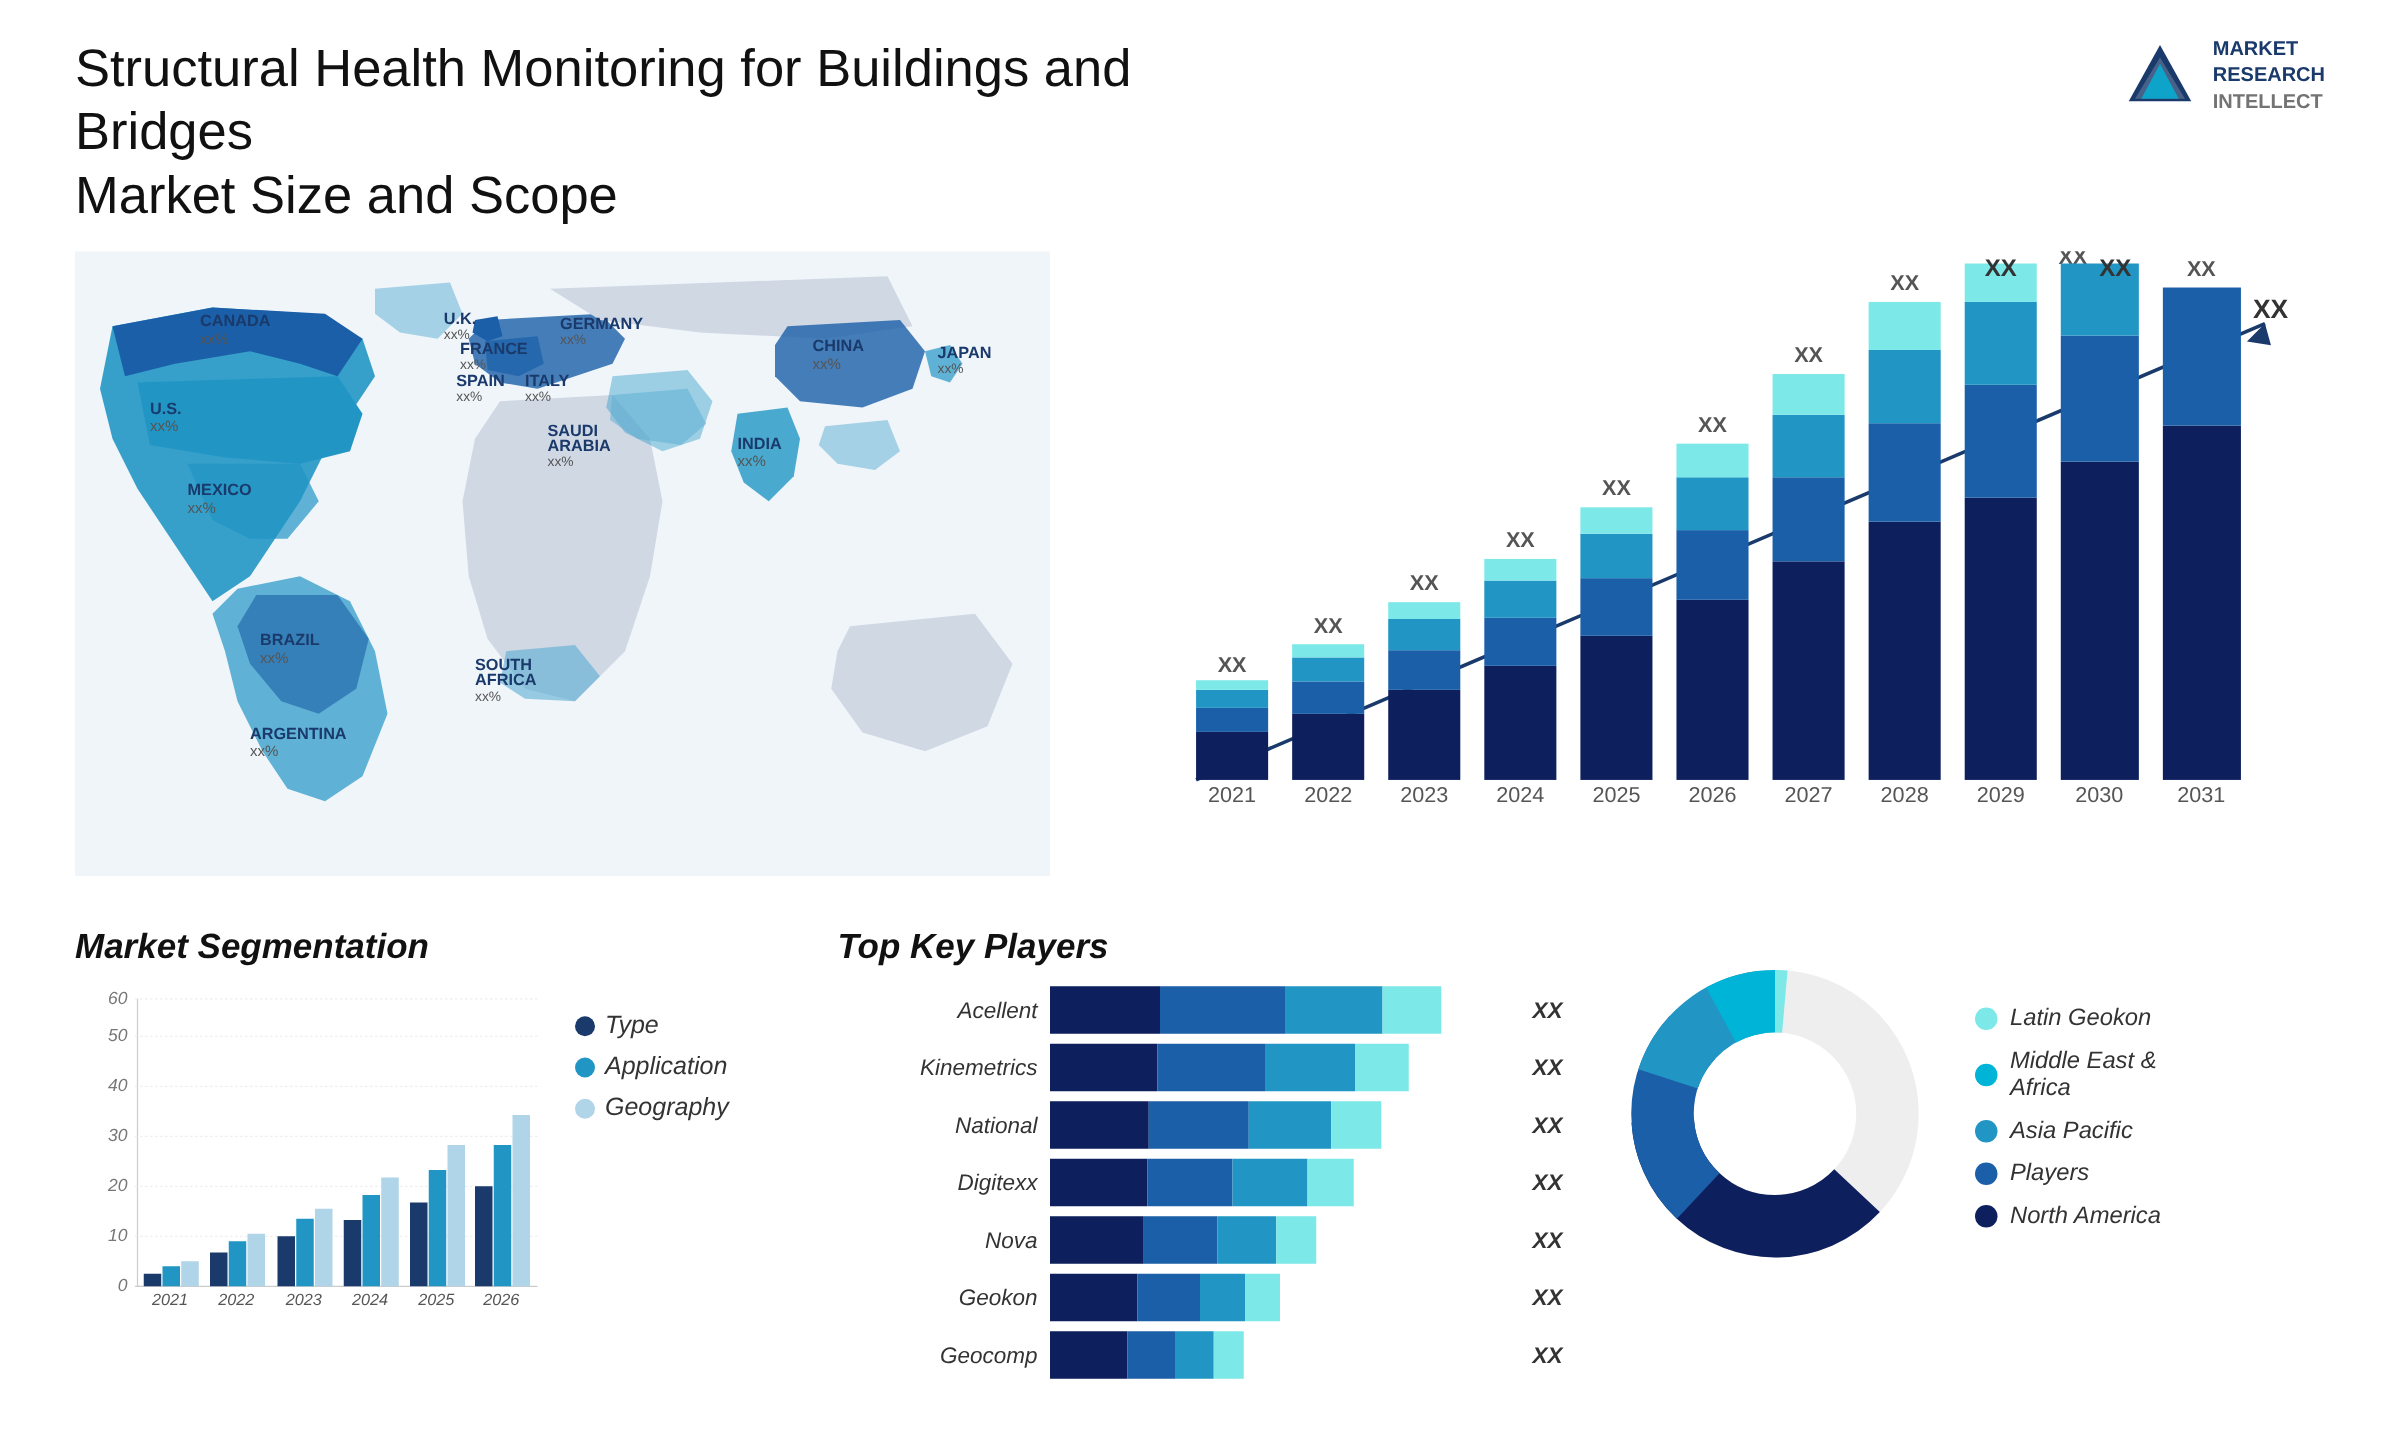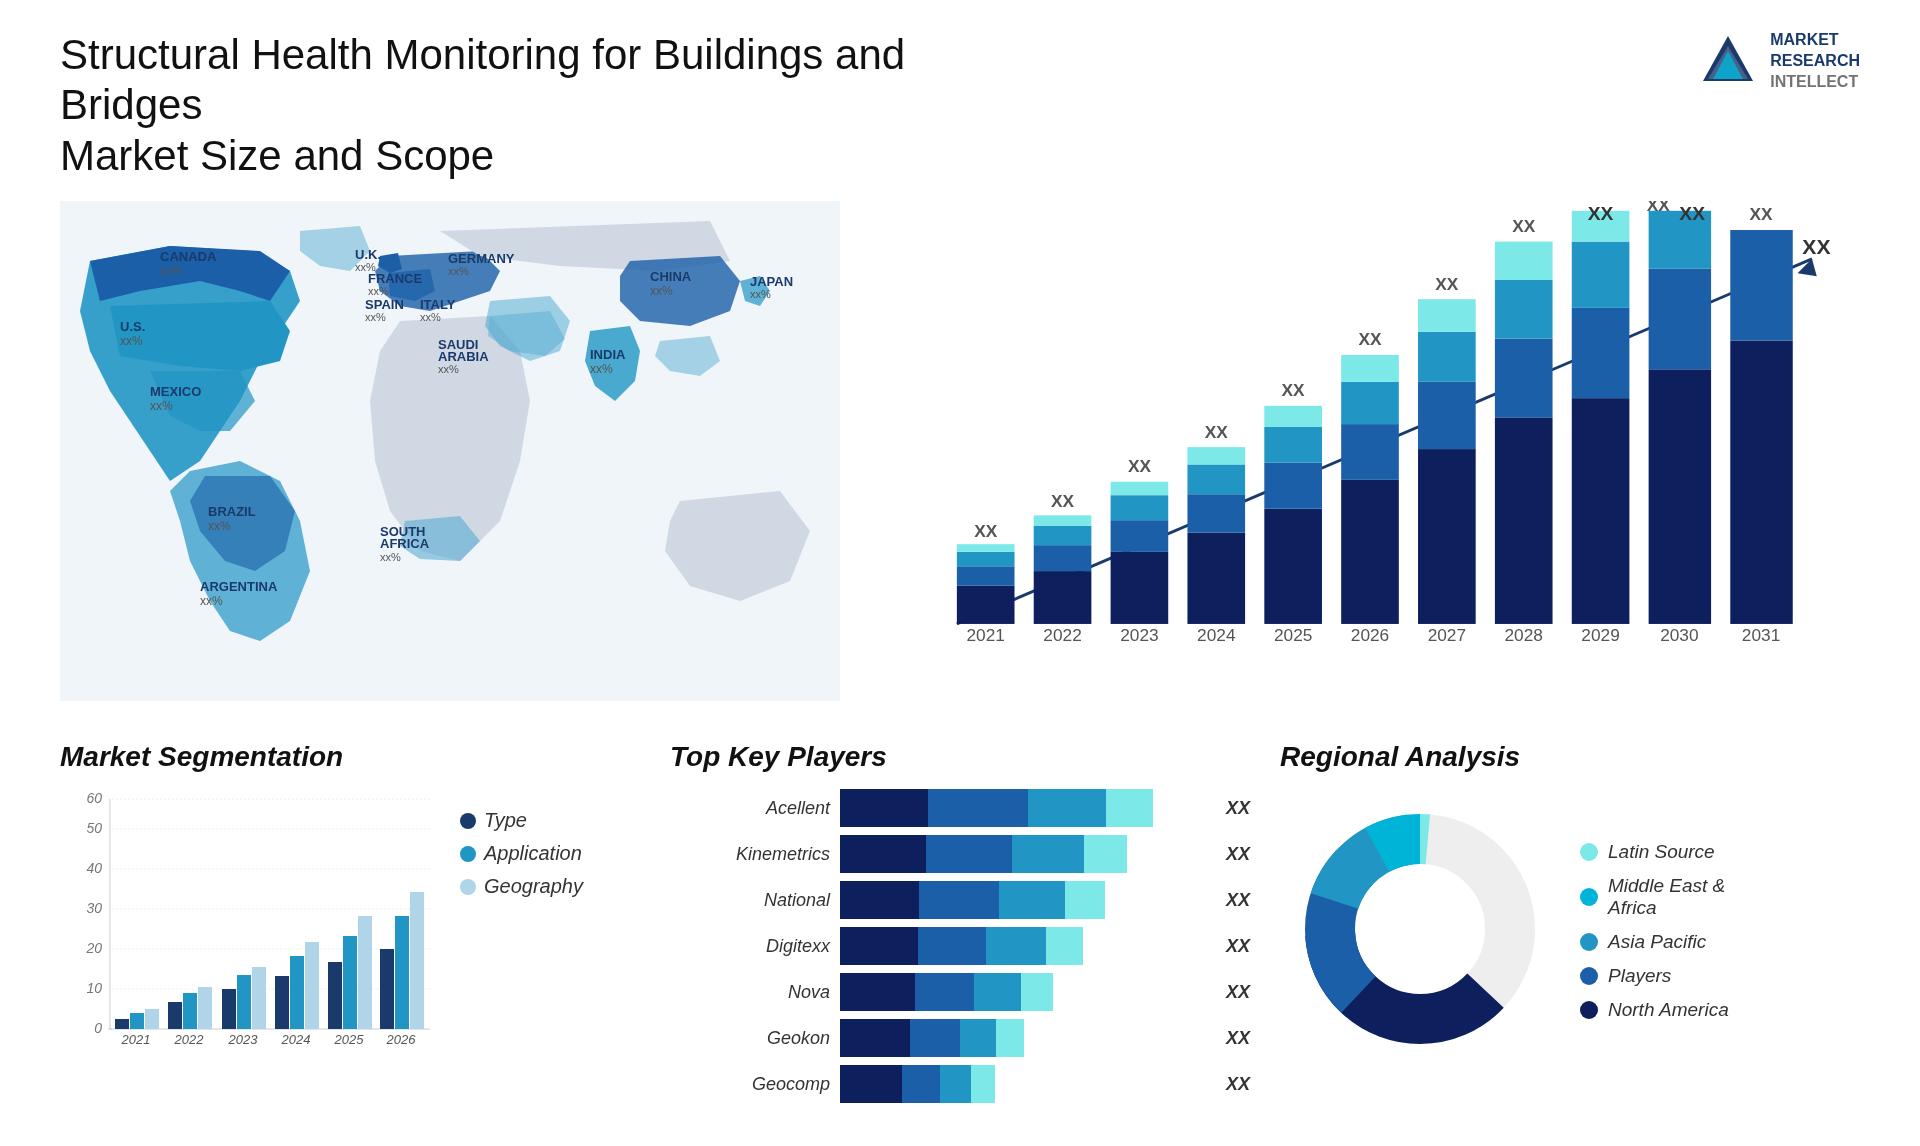--- a/index.html
+++ b/index.html
@@ -577,21 +577,20 @@
               <div class="player-bar-segment" style="width:20%;background:#2196c4;"></div>
               <div class="player-bar-segment" style="width:15%;background:#7de8e8;"></div>
             </div>
           </div>
           <span class="player-value">XX</span>
         </div>
       </div>
     </div>
 
     <div class="regional-section">
-      <div class="section-title">Regional Analysis</div>
       <div class="donut-container">
 
         <div class="donut-svg-wrap">
           <svg viewBox="0 0 280 280" width="280" height="280">
 
             <circle cx="140" cy="140" r="90" fill="none" stroke="#eee" stroke-width="50"></circle>
 
             <circle cx="140" cy="140" r="90" fill="none" stroke="#0d1f5c" stroke-width="50" stroke-dasharray="209 557" stroke-dashoffset="557" transform="rotate(-90 140 140)"></circle>
 
             <circle cx="140" cy="140" r="90" fill="none" stroke="#1a5fa8" stroke-width="50" stroke-dasharray="141 557" stroke-dashoffset="348" transform="rotate(-90 140 140)"></circle>
@@ -602,21 +601,21 @@
 
             <circle cx="140" cy="140" r="90" fill="none" stroke="#7de8e8" stroke-width="50" stroke-dasharray="45 557" stroke-dashoffset="37" transform="rotate(-90 140 140)"></circle>
 
             <circle cx="140" cy="140" r="60" fill="white"></circle>
           </svg>
         </div>
 
         <div class="donut-legend">
           <div class="donut-legend-item">
             <div class="donut-dot" style="background:#7de8e8;"></div>
-            <span>Latin Source</span>
+            <span>Latin Geokon</span>
           </div>
           <div class="donut-legend-item">
             <div class="donut-dot" style="background:#00b4d8;"></div>
             <span>Middle East &amp;<br>Africa</span>
           </div>
           <div class="donut-legend-item">
             <div class="donut-dot" style="background:#2196c4;"></div>
             <span>Asia Pacific</span>
           </div>
           <div class="donut-legend-item">

